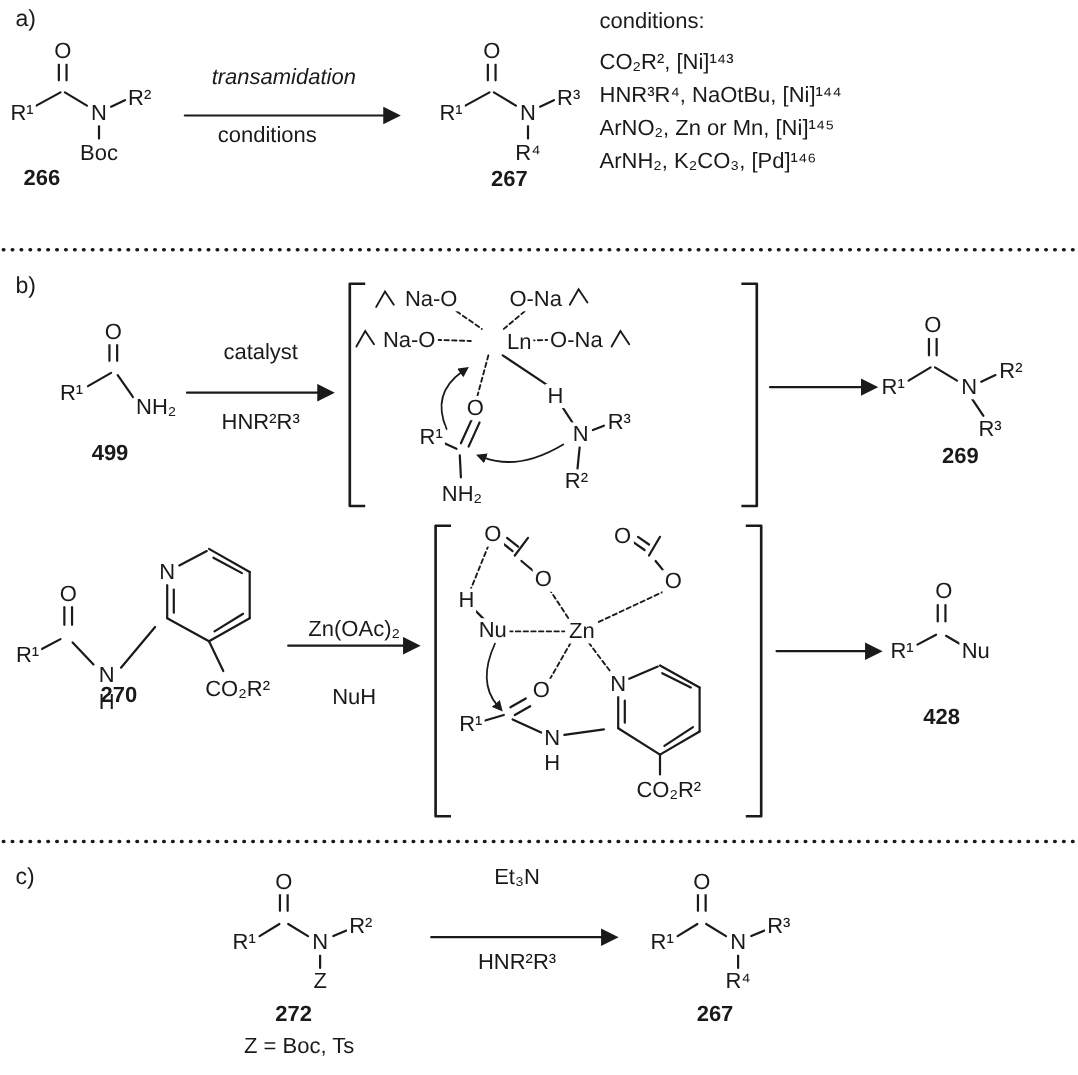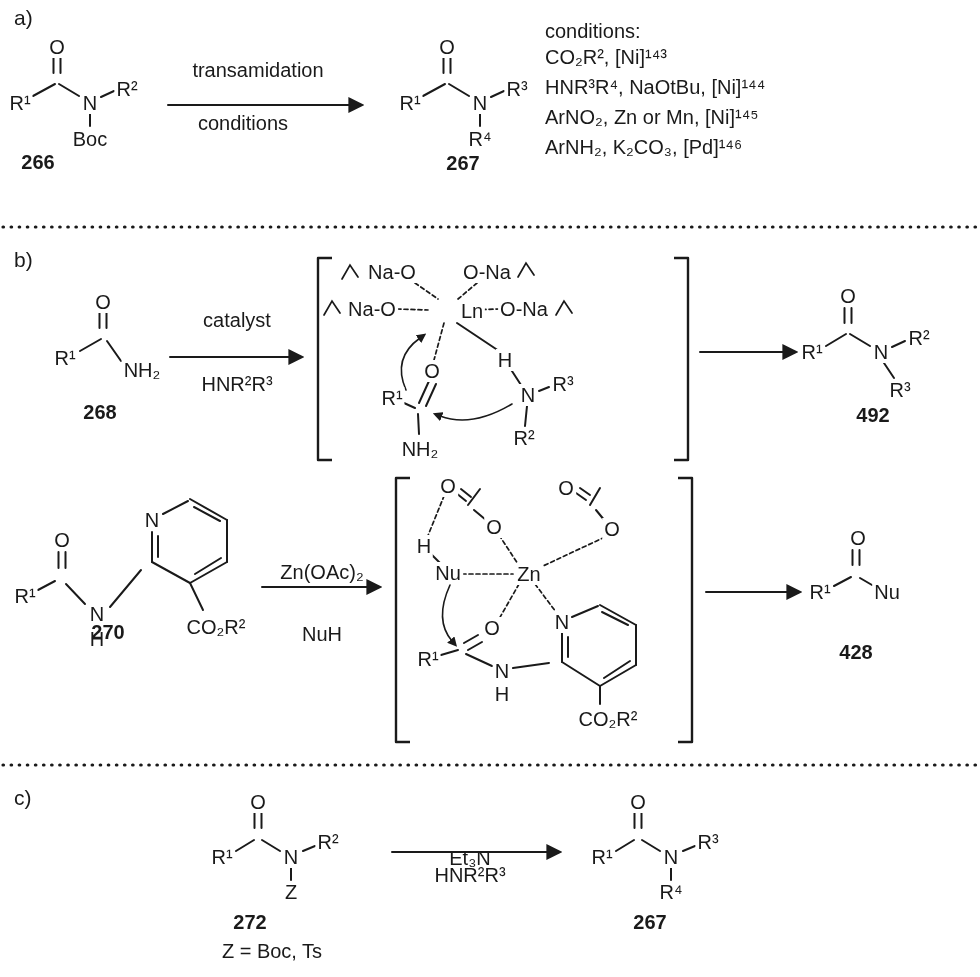--- a/index.html
+++ b/index.html
@@ -5,21 +5,21 @@
   html,body{margin:0;padding:0;background:#fff}
   .fig{position:relative;width:980px;height:977px;background:#fff;
        font-family:"Liberation Sans",sans-serif;color:#1a1a1a;overflow:hidden}
   svg.art{position:absolute;left:0;top:0}
   .atom{position:absolute;transform:translate(-50%,-50%);font-size:20px;line-height:1;
         background:#fff;padding:1px 2px;white-space:nowrap}
   .num{position:absolute;transform:translate(-50%,-50%);font-size:20px;font-weight:700;
        line-height:1;white-space:nowrap}
   .ctr{position:absolute;transform:translate(-50%,-50%);font-size:20px;line-height:1;white-space:nowrap}
   .txt{position:absolute;font-size:20px;line-height:1.1;white-space:nowrap}
-  .it{}
+  .it{font-style:italic}
   .bond{stroke:#1a1a1a;stroke-width:2;stroke-linecap:round;fill:none}
   .thin{stroke-width:1.7}
   .dash{stroke-dasharray:4 3;stroke-width:1.7}
   .curve{stroke:#1a1a1a;stroke-width:1.6;fill:none;stroke-linecap:round}
   .dots{stroke:#1a1a1a;stroke-width:3.2;stroke-linecap:round;stroke-dasharray:0.5 7.6}
   .bracket{stroke:#1a1a1a;stroke-width:2.4;fill:none;stroke-linejoin:round}
 </style>
 </head>
 <body>
 
@@ -200,31 +200,31 @@
   <span class="atom" style="left:90px;top:139px">Boc</span>
   <span class="num" style="left:38px;top:162px">266</span>
   <span class="ctr it" style="left:258px;top:70px">transamidation</span>
   <span class="ctr" style="left:243px;top:123px">conditions</span>
   <span class="atom" style="left:447px;top:47px">O</span>
   <span class="atom" style="left:410px;top:103px">R¹</span>
   <span class="atom" style="left:480px;top:103px">N</span>
   <span class="atom" style="left:517px;top:89px">R³</span>
   <span class="atom" style="left:480px;top:139px">R⁴</span>
   <span class="num" style="left:463px;top:163px">267</span>
-  <span class="txt" style="left:545px;top:20px">conditions:</span>
+  <span class="txt" style="left:545px;top:8px">conditions:</span>
   <span class="txt" style="left:545px;top:46px">CO₂R², [Ni]¹⁴³</span>
   <span class="txt" style="left:545px;top:76px">HNR³R⁴, NaOtBu, [Ni]¹⁴⁴</span>
   <span class="txt" style="left:545px;top:106px">ArNO₂, Zn or Mn, [Ni]¹⁴⁵</span>
   <span class="txt" style="left:545px;top:136px">ArNH₂, K₂CO₃, [Pd]¹⁴⁶</span>
 
   <span class="txt" style="left:14px;top:248px;font-size:21px">b)</span>
   <span class="atom" style="left:103px;top:302px">O</span>
   <span class="atom" style="left:65px;top:358px">R¹</span>
   <span class="atom" style="left:142px;top:370px">NH₂</span>
-  <span class="num" style="left:100px;top:412px">268</span>
+  <span class="num" style="left:100px;top:412px">499</span>
   <span class="ctr" style="left:237px;top:320px">catalyst</span>
   <span class="ctr" style="left:237px;top:384px">HNR²R³</span>
 
   <span class="atom" style="left:392px;top:272px">Na-O</span>
   <span class="atom" style="left:487px;top:272px">O-Na</span>
   <span class="atom" style="left:372px;top:309px">Na-O</span>
   <span class="atom" style="left:472px;top:311px">Ln</span>
   <span class="atom" style="left:524px;top:309px">O-Na</span>
   <span class="atom" style="left:392px;top:398px">R¹</span>
   <span class="atom" style="left:432px;top:371px">O</span>
@@ -232,21 +232,21 @@
   <span class="atom" style="left:505px;top:360px">H</span>
   <span class="atom" style="left:528px;top:395px">N</span>
   <span class="atom" style="left:563px;top:384px">R³</span>
   <span class="atom" style="left:524px;top:438px">R²</span>
 
   <span class="atom" style="left:848px;top:296px">O</span>
   <span class="atom" style="left:812px;top:352px">R¹</span>
   <span class="atom" style="left:881px;top:352px">N</span>
   <span class="atom" style="left:919px;top:338px">R²</span>
   <span class="atom" style="left:900px;top:390px">R³</span>
-  <span class="num" style="left:873px;top:415px">492</span>
+  <span class="num" style="left:873px;top:415px">269</span>
 
   <span class="atom" style="left:62px;top:540px">O</span>
   <span class="atom" style="left:25px;top:596px">R¹</span>
   <span class="atom" style="left:97px;top:614px">N</span>
   <span class="atom" style="left:97px;top:639px">H</span>
   <span class="atom" style="left:152px;top:520px">N</span>
   <span class="atom" style="left:216px;top:627px">CO₂R²</span>
   <span class="num" style="left:108px;top:632px">270</span>
   <span class="ctr" style="left:322px;top:572px">Zn(OAc)₂</span>
   <span class="ctr" style="left:322px;top:634px">NuH</span>
@@ -269,23 +269,23 @@
   <span class="atom" style="left:820px;top:592px">R¹</span>
   <span class="atom" style="left:887px;top:592px">Nu</span>
   <span class="num" style="left:856px;top:652px">428</span>
 
   <span class="txt" style="left:14px;top:786px;font-size:21px">c)</span>
   <span class="atom" style="left:258px;top:802px">O</span>
   <span class="atom" style="left:222px;top:857px">R¹</span>
   <span class="atom" style="left:291px;top:857px">N</span>
   <span class="atom" style="left:328px;top:842px">R²</span>
   <span class="atom" style="left:291px;top:892px">Z</span>
-  <span class="num" style="left:250px;top:922px">272</span>
+  <span class="num" style="left:267px;top:922px">272</span>
   <span class="ctr" style="left:272px;top:951px">Z = Boc, Ts</span>
-  <span class="ctr" style="left:470px;top:858px">Et₃N</span>
+  <span class="ctr" style="left:470px;top:798px">Et₃N</span>
   <span class="ctr" style="left:470px;top:875px">HNR²R³</span>
   <span class="atom" style="left:638px;top:802px">O</span>
   <span class="atom" style="left:602px;top:857px">R¹</span>
   <span class="atom" style="left:671px;top:857px">N</span>
   <span class="atom" style="left:708px;top:842px">R³</span>
   <span class="atom" style="left:671px;top:892px">R⁴</span>
   <span class="num" style="left:650px;top:922px">267</span>
 
 </div>
 

